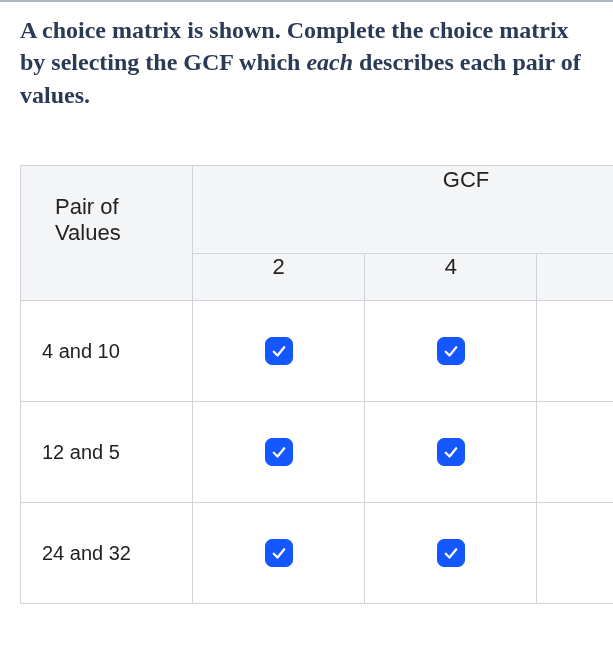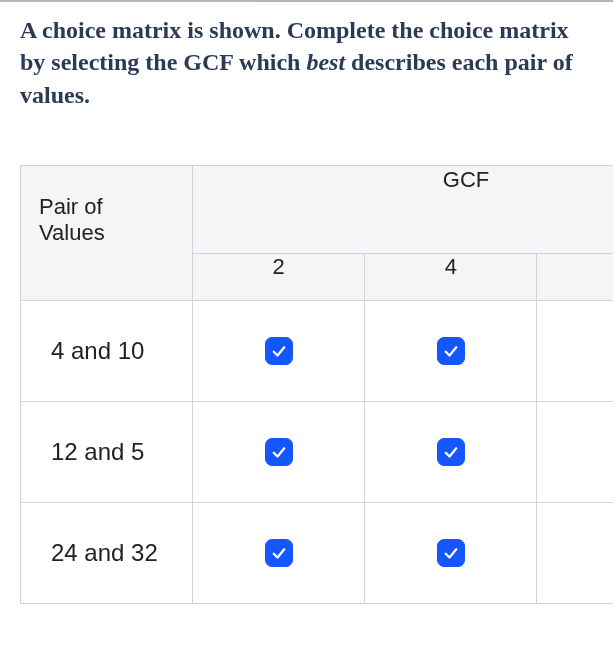--- a/index.html
+++ b/index.html
@@ -63,21 +63,21 @@
     background: #f4f5f7;
     font-weight: 400;
     color: #222;
   }
   .col-pairs { width: 170px; }
   .col-opt   { width: 170px; }
   .col-gcf   { width: 200px; }
 
   th.pairs-header {
     text-align: left;
-    padding: 28px 18px 14px 18px;
+    padding: 28px 18px 14px 34px;
     vertical-align: top;
     font-weight: 600;
   }
   th.pairs-header .ph-line{ display:block; }
 
   th.option-header {
     text-align: center;
     vertical-align: bottom;
     padding: 0 0 20px 0;
   }
@@ -89,22 +89,22 @@
   }
 
   tbody td {
     height: 98px;
     text-align: center;
     vertical-align: middle;
     background: #fff;
   }
   tbody td.row-label {
     text-align: left;
-    padding-left: 30px;
-    font-size: 24px;
+    padding-left: 21px;
+    font-size: 20px;
     white-space: nowrap;
   }
 
   .checkbox {
     display: inline-flex;
     width: 28px;
     height: 28px;
     border-radius: 7px;
     align-items: center;
     justify-content: center;
@@ -122,21 +122,21 @@
     fill:none;
     stroke-linecap:round;
     stroke-linejoin:round;
   }
 </style>
 </head>
 <body>
 
 <div class="top-rule"></div>
 
-<div class="question">A choice matrix is shown. Complete the choice matrix by selecting the GCF which <em>best</em> describes each pair of values.</div>
+<div class="question">A choice matrix is shown. Complete the choice matrix by selecting the GCF which <em>each</em> describes each pair of values.</div>
 
 <div class="matrix-wrap">
   <table class="matrix">
     <colgroup>
       <col class="col-pairs">
       <col class="col-opt">
       <col class="col-opt">
       <col class="col-gcf">
     </colgroup>
     <thead>

